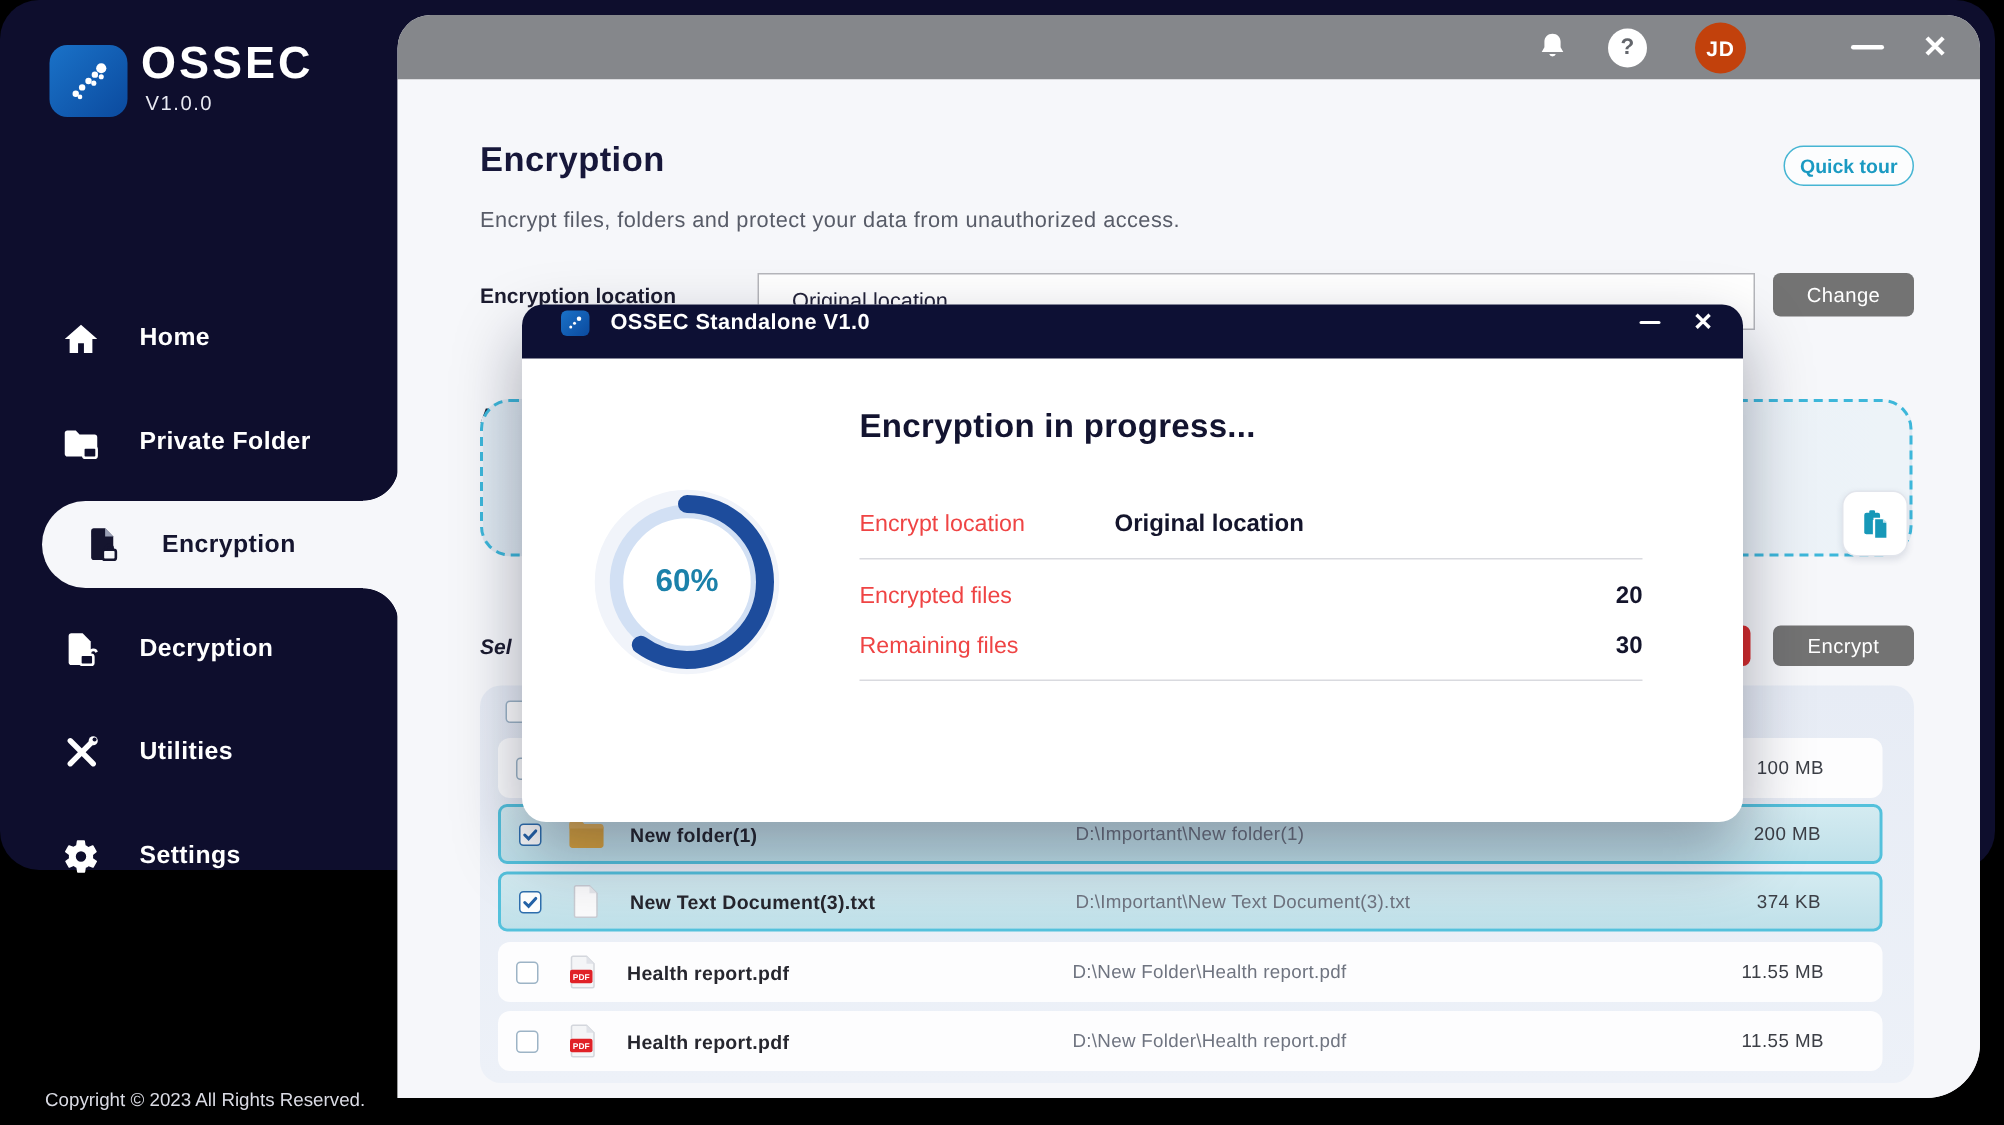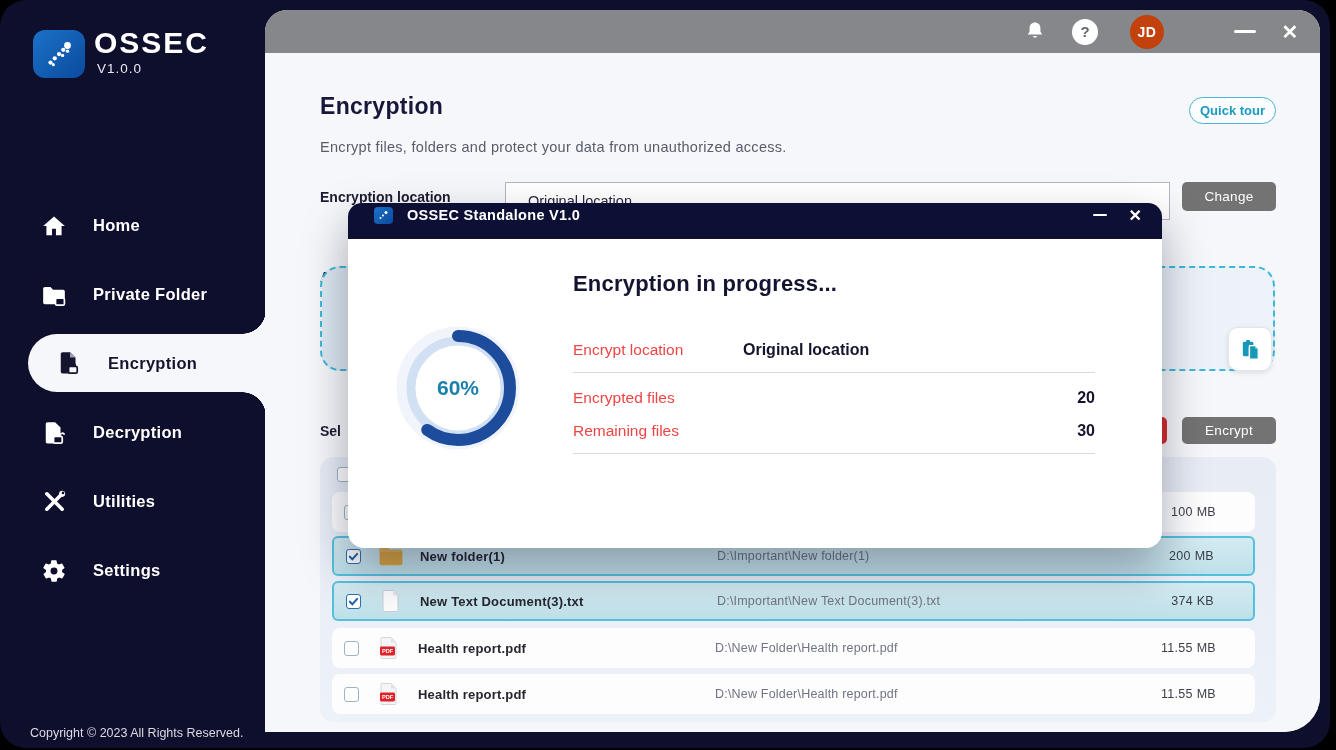--- a/index.html
+++ b/index.html
@@ -1,18 +1,18 @@
 <!DOCTYPE html>
 <html><head>
 <meta charset="utf-8">
 <style>
   * { margin:0; padding:0; box-sizing:border-box; }
   html,body { width:1336px; height:750px; background:#000; font-family:"Liberation Sans", sans-serif; overflow:hidden; }
 
-  .app { position:absolute; left:0; top:0; width:1330px; height:748px; background:#0e0e2d; border-radius:26px; }
+  .app { position:absolute; left:0; top:0; width:1330px; height:580px; background:#0e0e2d; border-radius:26px; }
 
   
   .logo-box { position:absolute; left:33px; top:30px; width:52px; height:48px; border-radius:12px;
     background:linear-gradient(135deg,#1a72c8,#0b4a9e); display:flex; align-items:center; justify-content:center; }
   .brand-name { position:absolute; left:94px; top:26px; color:#fff; font-size:30px; font-weight:bold; letter-spacing:2px; }
   .brand-ver { position:absolute; left:97px; top:61px; color:#e8e9f2; font-size:13.5px; letter-spacing:1px; }
 
   .nav { position:absolute; left:0; top:191px; width:266px; }
   .nav-item { position:relative; height:69px; display:flex; align-items:center; padding-left:39px; cursor:pointer; }
   .nav-item .nicon { width:30px; height:30px; display:flex; align-items:center; justify-content:center; }
@@ -47,21 +47,21 @@
     background:#fcfdfe; color:#1a9ac2; font-size:13px; font-weight:bold; display:flex; align-items:center; justify-content:center; cursor:pointer; }
   .btn-teal { background:#737373; color:#fff; font-size:13.5px; font-weight:normal; border:none; border-radius:5px;
     display:flex; align-items:center; justify-content:center; cursor:pointer; letter-spacing:.3px; }
 
   .loc-label { position:absolute; left:55px; top:136px; font-size:14px; font-weight:bold; color:#1c1c30; }
   .loc-select { position:absolute; left:240px; top:129px; width:665px; height:38px; background:#fff; border:1px solid #b5b6bb;
     display:flex; align-items:center; padding-left:22px; font-size:14.5px; color:#23233a; cursor:pointer; }
   .change-btn { position:absolute; left:917px; top:129px; width:94px; height:29px; }
 
   .partial-label { position:absolute; left:55px; font-size:14px; font-weight:bold; color:#1c1c30; }
-  .lbl-aut { top:188px;margin-top:28px; } .lbl-sel { top:370px; }
+  .lbl-aut { top:188px;margin-top:28px; } .lbl-sel { top:370px;font-style:italic; }
 
   .dropzone { position:absolute; left:55px; top:213px; width:955px; height:105px; border:2px dashed #3db7da; border-radius:20px;
     background:linear-gradient(90deg,#dfe9f1,#edf3f8); cursor:pointer; }
   .paste-btn { position:absolute; left:963px; top:274px; width:44px; height:44px; background:#fff; border:1px solid #e2e5ec;
     border-radius:10px; box-shadow:0 2px 5px rgba(30,50,80,.12); display:flex; align-items:center; justify-content:center; cursor:pointer; }
 
   .hidden-red-btn { position:absolute; left:800px; top:364px; width:102px; height:27px; background:#d92b2b; border-radius:5px; cursor:pointer; }
   .encrypt-btn { position:absolute; left:917px; top:364px; width:94px; height:27px; }
 
   

